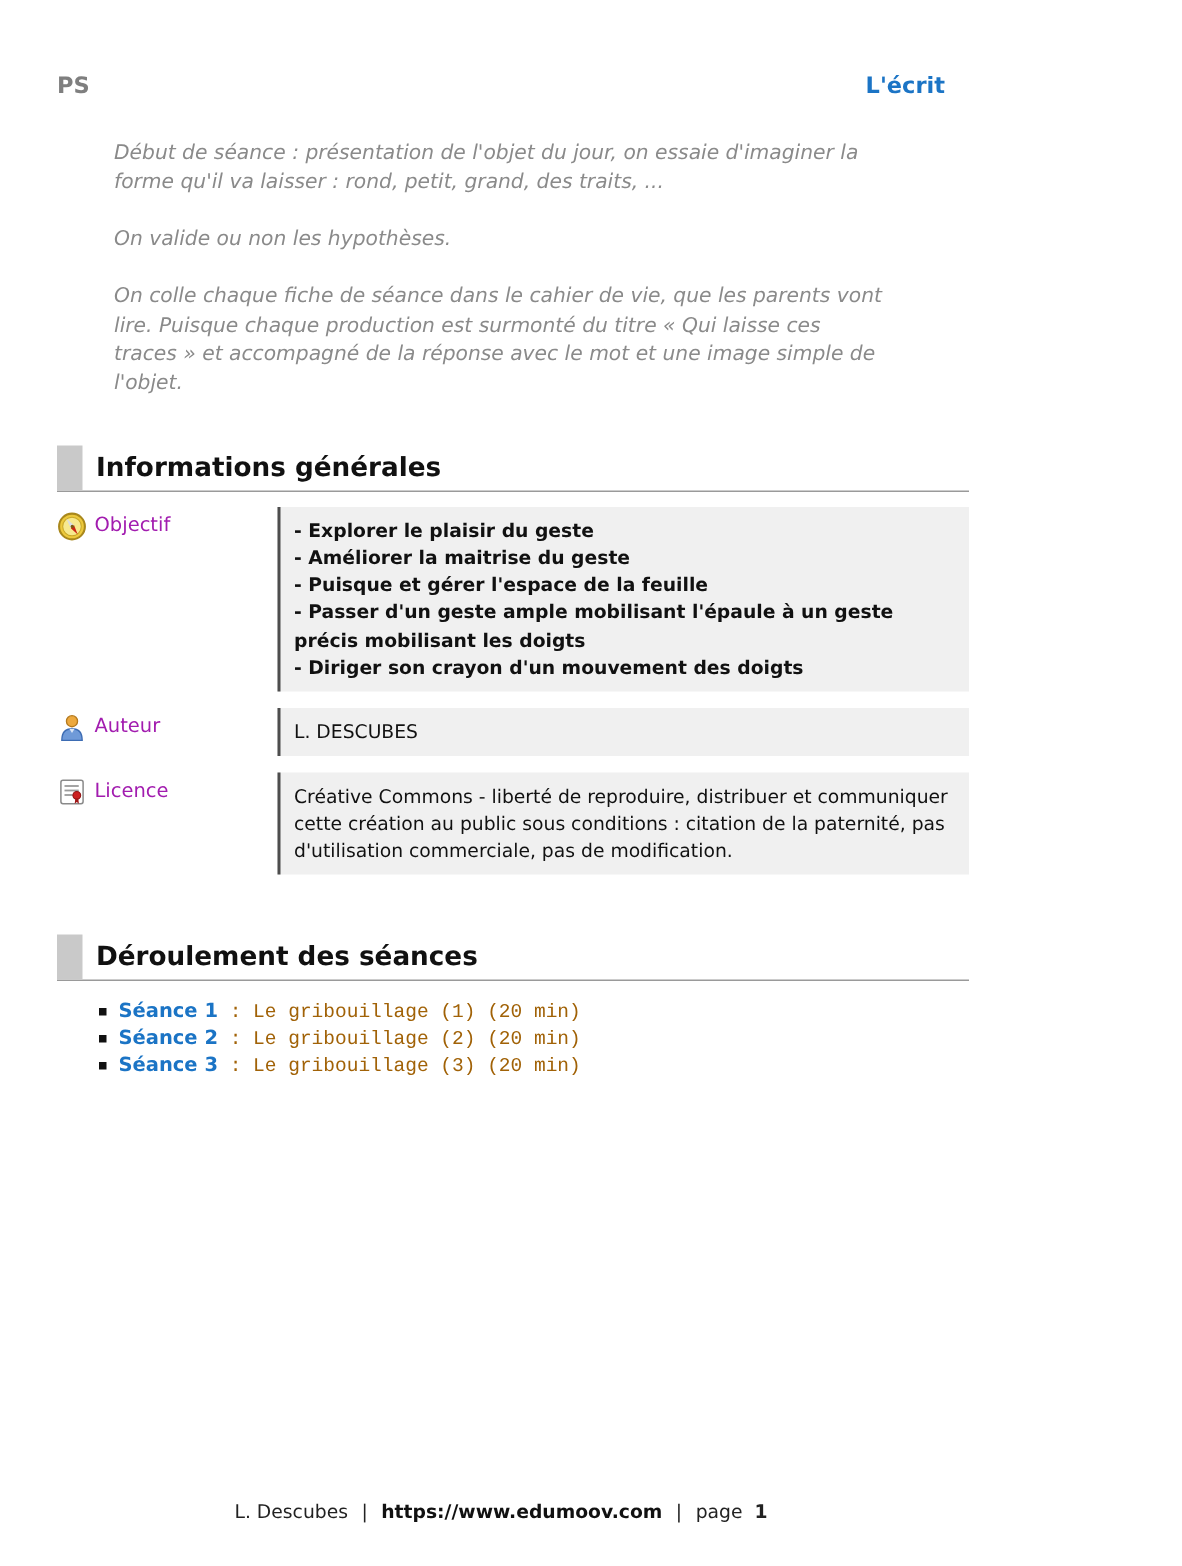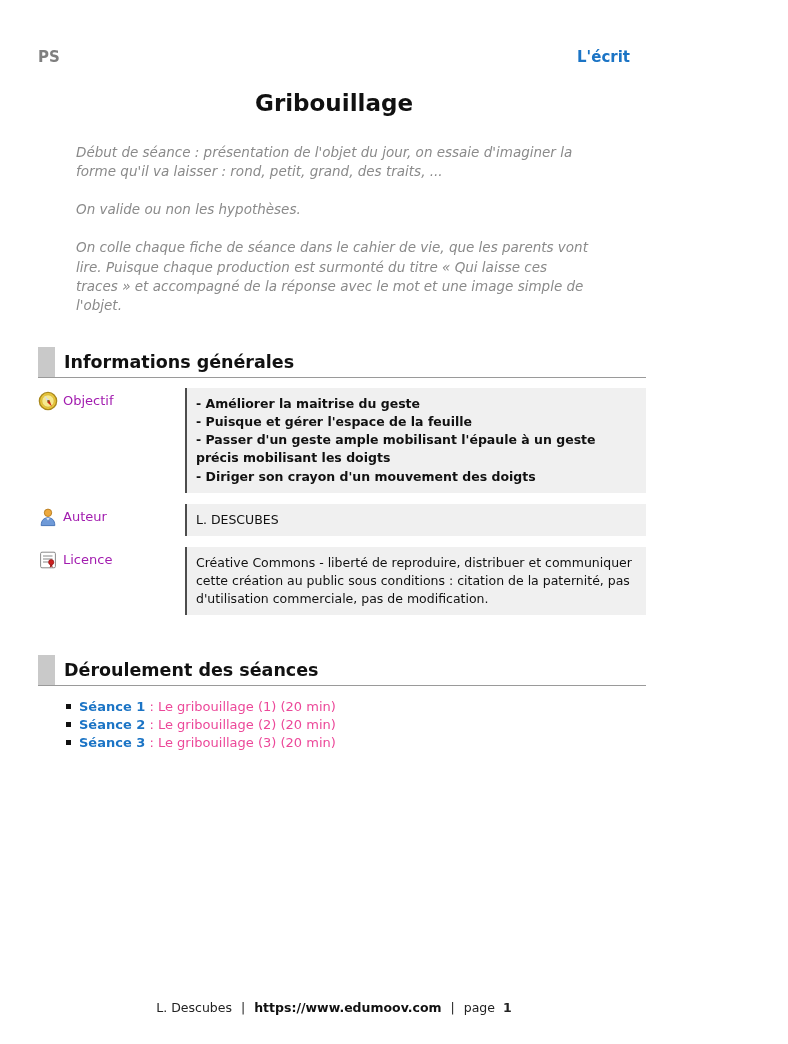--- a/index.html
+++ b/index.html
@@ -39,42 +39,41 @@
   .row-label svg { width:20px; height:20px; flex:0 0 20px; margin-top:-2px; }
   .row-content { flex:1; background:#f0f0f0; border-left:2px solid #4d4d4d;
                  padding:7px 9px; font-size:12.5px; line-height:1.45; color:#111; }
   .row-content.bold-lines div { font-weight:bold; }
 
   
   .seance-list { margin:13px 0 0 28px; padding:0; list-style:none; font-size:13px; }
   .seance-list li { display:flex; align-items:center; margin-bottom:3px; }
   .bullet { width:5px; height:5px; background:#111; margin-right:8px; flex:0 0 5px; }
   .seance-link { color:#1b74c5; font-weight:bold; cursor:pointer; text-decoration:none; }
-  .seance-text { color:#ec4899; white-space:pre-wrap; }
+  .seance-text { color:#a16207; white-space:pre-wrap;font-family:Liberation Mono, monospace; }
 
   
   .footer { position:absolute; left:0; top:1000px; width:100%; text-align:center;
             font-size:12.5px; color:#222; }
   .footer .bold { font-weight:bold; }
   .footer .sep  { margin:0 5px; }
   .footer .url  { color:#111; cursor:pointer; text-decoration:none; }
   .footer .pagegroup { margin-left:0; }
   .footer .pagenum { margin-left:4px; }
 </style>
 </head>
 <body>
 
 <div class="page">
 
   <div class="top-row">
     <span class="level">PS</span>
     <span class="subject">L'écrit</span>
   </div>
 
-  <h1 class="doc-title">Gribouillage</h1>
 
   <div class="intro">
     <p>Début de séance : présentation de l'objet du jour, on essaie d'imaginer la forme qu'il va laisser : rond, petit, grand, des traits, ...</p>
     <p>On valide ou non les hypothèses.</p>
     <p>On colle chaque fiche de séance dans le cahier de vie, que les parents vont lire. Puisque chaque production est surmonté du titre « Qui laisse ces traces » et accompagné de la réponse avec le mot et une image simple de l'objet.</p>
   </div>
 
   <div class="section">
     <div class="section-header">
       <span class="section-marker"></span>
@@ -88,20 +87,21 @@
           <svg viewBox="0 0 20 20" aria-hidden="true">
             <circle cx="10" cy="10" r="8.6" fill="#edc93c" stroke="#a9881c" stroke-width="1.4"></circle>
             <circle cx="10" cy="10" r="6.2" fill="#f7e98e" stroke="#c9a92a" stroke-width="0.7"></circle>
             <polygon points="6.2,4.6 11.4,9.1 9.2,11.2" fill="#d8dce2"></polygon>
             <polygon points="13.8,15.4 11.4,9.1 9.2,11.2" fill="#cc2514"></polygon>
             <circle cx="10.2" cy="10" r="1.1" fill="#7c5a10"></circle>
           </svg>
           <span>Objectif</span>
         </div>
         <div class="row-content bold-lines">
+          <div>- Explorer le plaisir du geste</div>
           <div>- Améliorer la maitrise du geste</div>
           <div>- Puisque et gérer l'espace de la feuille</div>
           <div>- Passer d'un geste ample mobilisant l'épaule à un geste précis mobilisant les doigts</div>
           <div>- Diriger son crayon d'un mouvement des doigts</div>
         </div>
       </div>
 
       <div class="info-row">
         <div class="row-label">
           <svg viewBox="0 0 20 20" aria-hidden="true">

